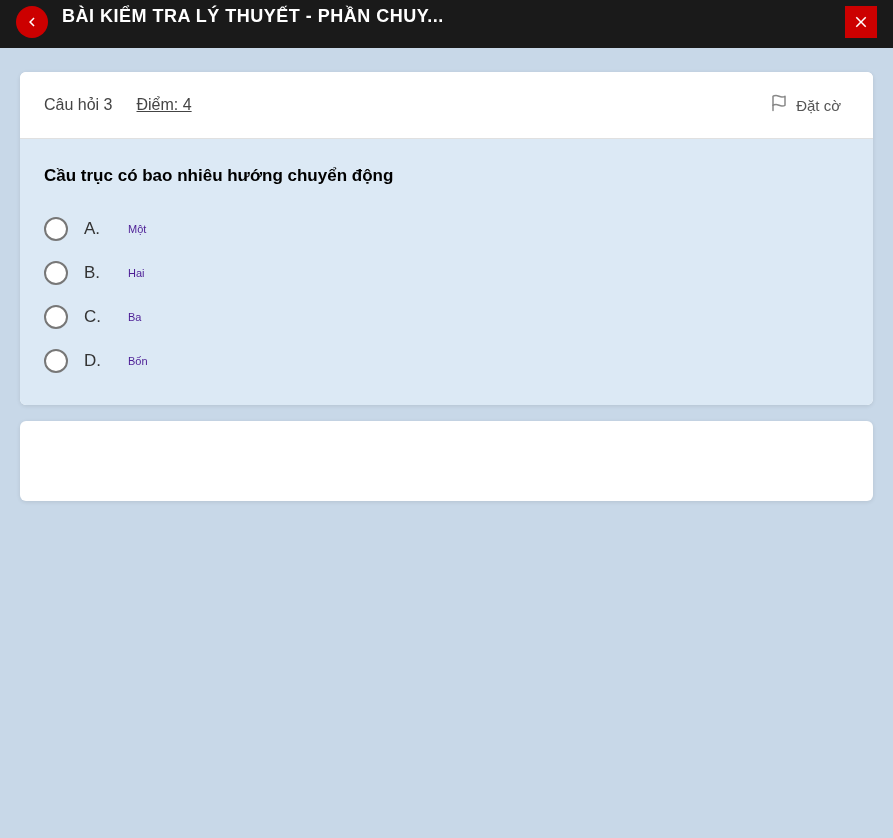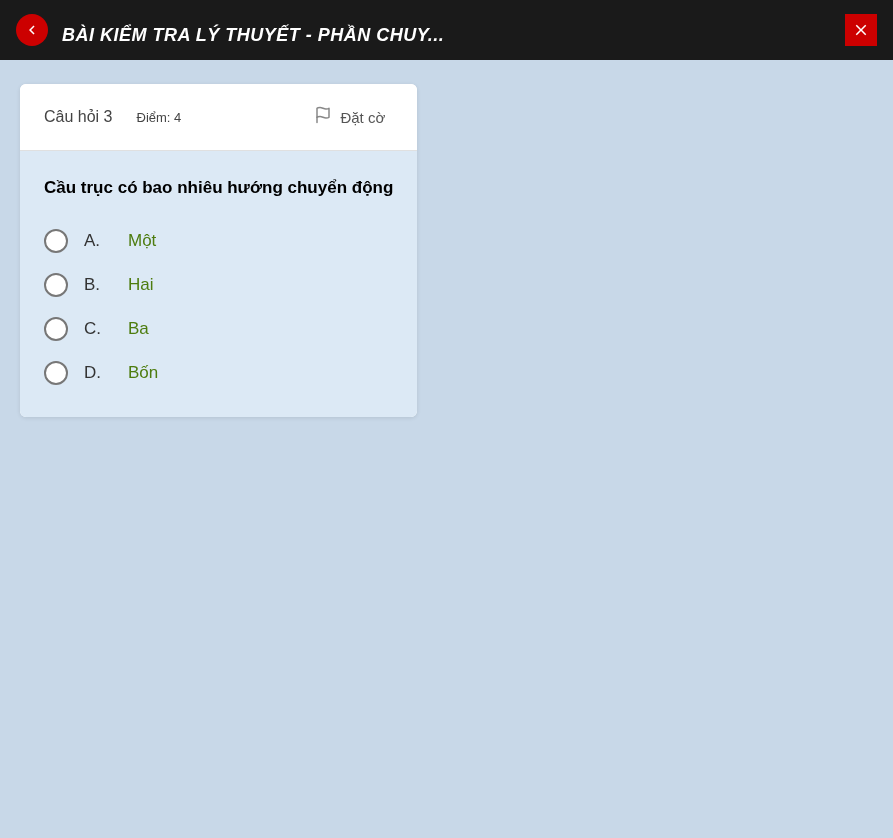--- a/index.html
+++ b/index.html
@@ -13,24 +13,23 @@
       background-color: #c8d8e8;
       width: 893px;
       min-height: 838px;
       overflow-x: hidden;
     }
 
     .top-bar {
       background-color: #1a1a1a;
       color: #ffffff;
       display: flex;
-      align-items: flex-end;
-      padding: 14px 16px;
+      align-items: flex-start;
+      padding: 6px 16px;
       min-height: 48px;
-      font-style: italic;
     }
 
     .top-bar-icon {
       width: 32px;
       height: 32px;
       background-color: #cc0000;
       border-radius: 50%;
       display: flex;
       align-items: center;
       justify-content: center;
@@ -60,21 +59,21 @@
       display: flex;
       align-items: center;
       justify-content: center;
       cursor: pointer;
       flex-shrink: 0;
     }
 
     .main-content {
       padding: 24px 20px 24px 20px;
       display: flex;
-      flex-direction: row;
+      flex-direction: column;
       gap: 16px;
     }
 
     .question-card {
       background-color: #ffffff;
       border-radius: 6px;
       overflow: hidden;
       box-shadow: 0 1px 4px rgba(0,0,0,0.1);
     }
 
@@ -94,22 +93,23 @@
       font-size: 16px;
       color: #333;
     }
 
     .question-number {
       font-size: 16px;
       color: #444;
     }
 
     .question-points {
-      font-size: 13px;
+      font-size: 16px;
       color: #444;
+      text-decoration: underline;
     }
 
     .flag-button {
       display: flex;
       align-items: center;
       gap: 8px;
       font-size: 15px;
       color: #555;
       cursor: pointer;
       border: none;
@@ -158,22 +158,22 @@
       cursor: pointer;
     }
 
     .option-label {
       font-size: 17px;
       color: #333;
       min-width: 28px;
     }
 
     .option-text {
-      font-size: 17px;
-      color: #4d7c0f;
+      font-size: 11px;
+      color: #4c1d95;
     }
 
     .next-card {
       background-color: #ffffff;
       border-radius: 6px;
       overflow: hidden;
       box-shadow: 0 1px 4px rgba(0,0,0,0.1);
       min-height: 80px;
     }
   </style>

